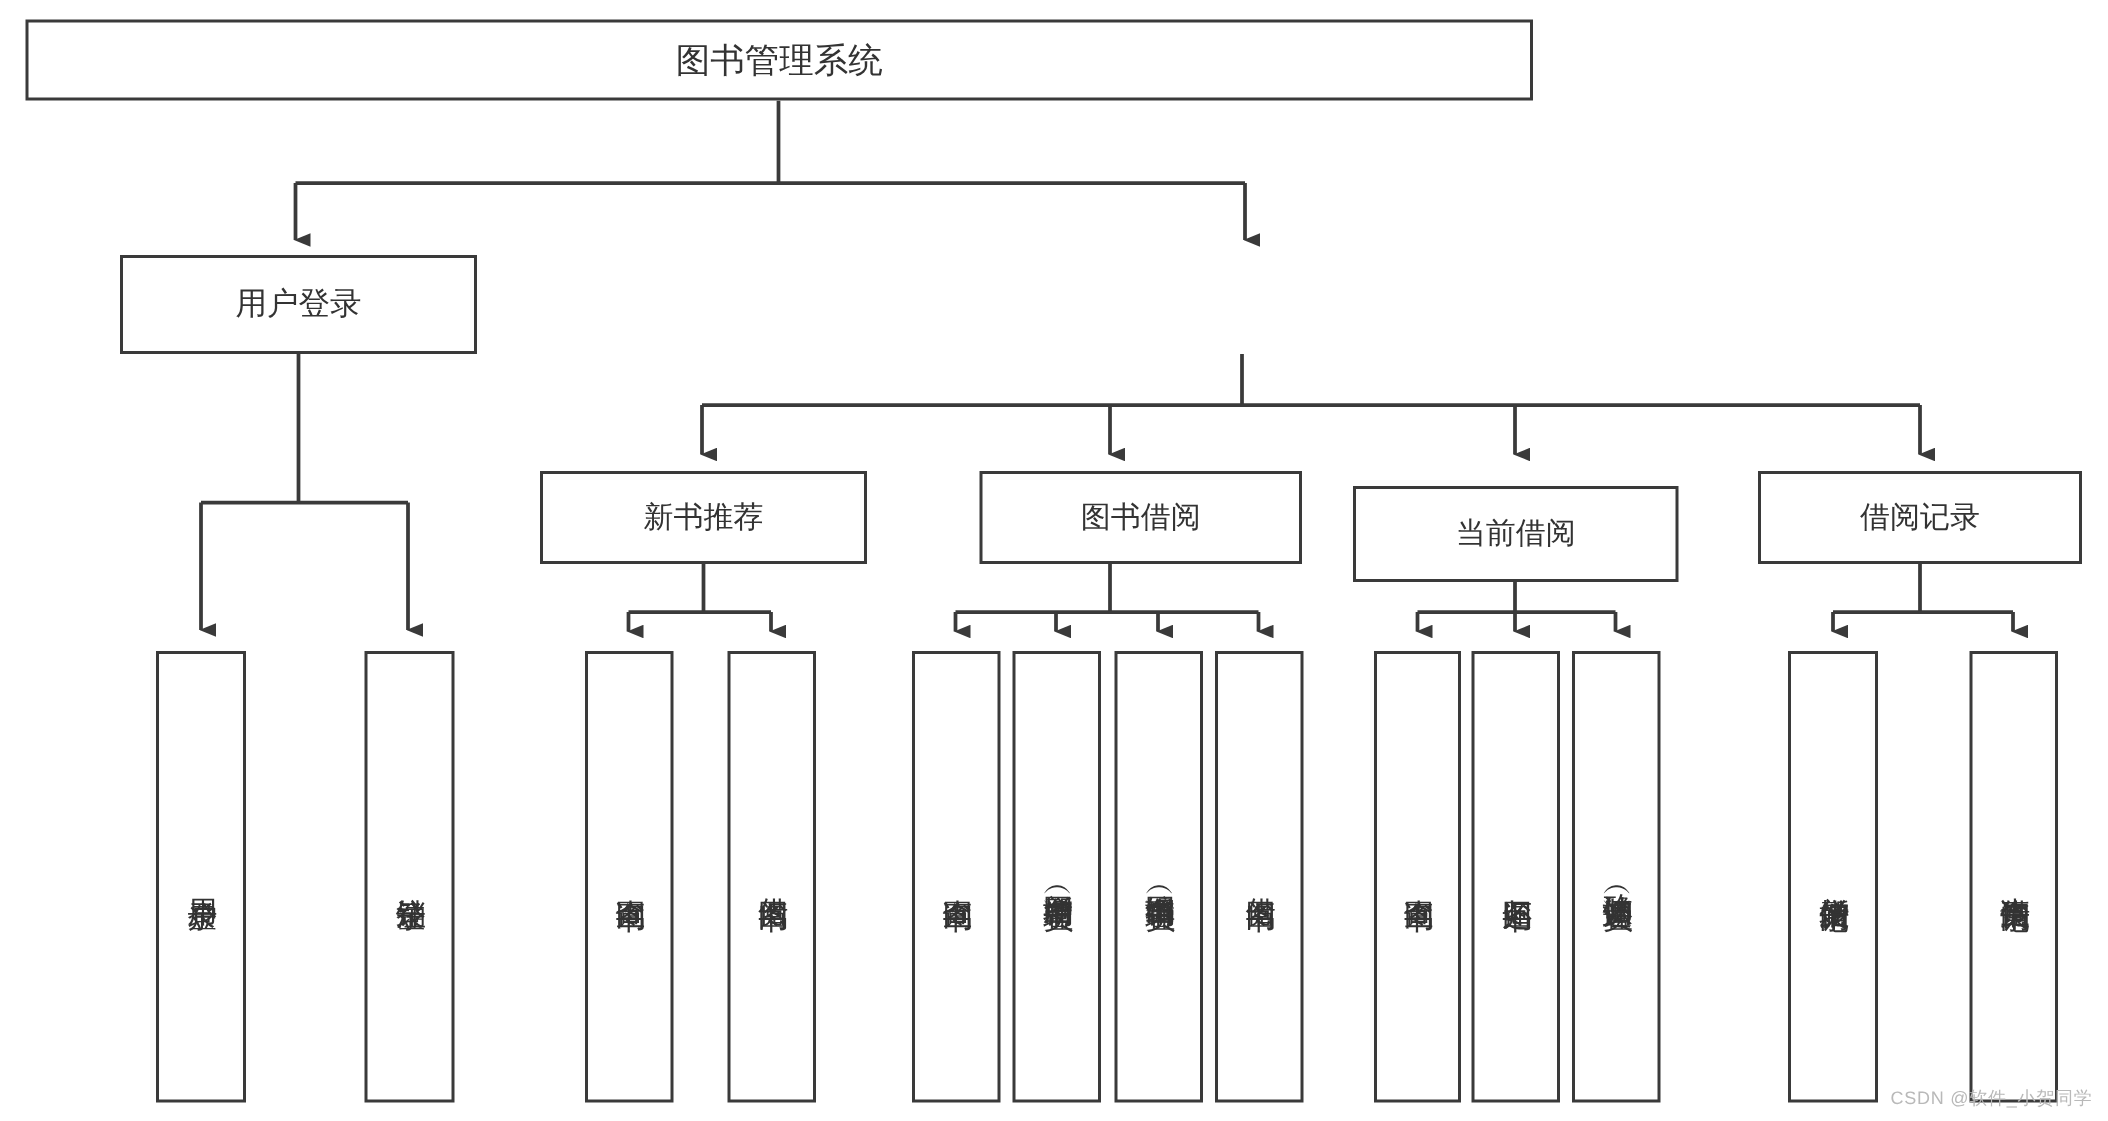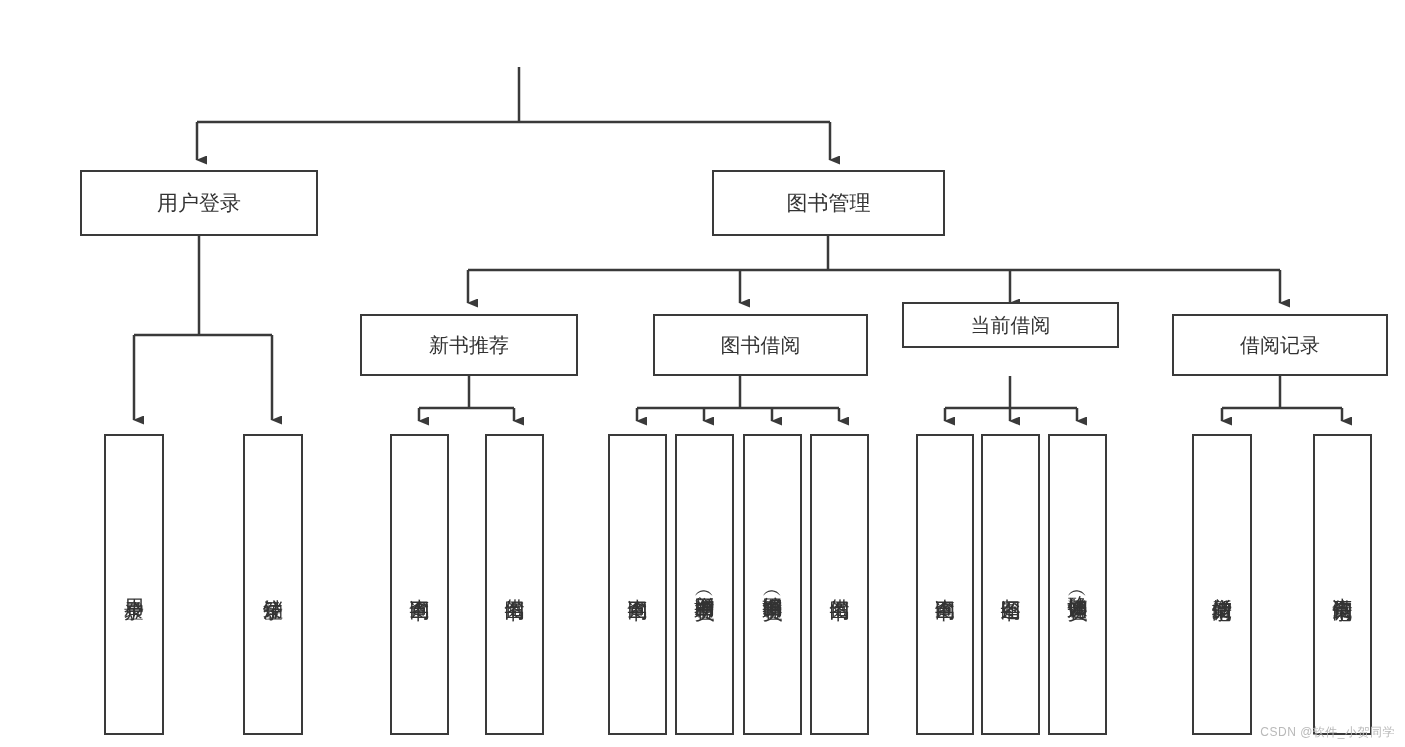--- a/index.html
+++ b/index.html
@@ -119,35 +119,35 @@
       <path d="M1010,408 L1010,421" marker-end="url(#arrow)"></path>
       <path d="M1077,408 L1077,421" marker-end="url(#arrow)"></path>
 
       <path d="M1280,376 L1280,408"></path>
       <path d="M1222,408 L1342,408"></path>
       <path d="M1222,408 L1222,421" marker-end="url(#arrow)"></path>
       <path d="M1342,408 L1342,421" marker-end="url(#arrow)"></path>
     </g>
   </svg>
 
+  <div class="node root" style="left:17px; top:13px; width:1005px; height:54px;">
+    <span>图书管理系统</span>
+  </div>
 
   <div class="node lvl2" style="left:80px; top:170px; width:238px; height:66px;">
     <span>用户登录</span>
-  </div>
-  <div class="node lvl2" style="left:712px; top:170px; width:233px; height:66px;">
-    <span>图书管理</span>
   </div>
 
   <div class="node lvl3" style="left:360px; top:314px; width:218px; height:62px;">
     <span>新书推荐</span>
   </div>
   <div class="node lvl3" style="left:633px; top:314px; width:215px; height:62px;margin-left:20px;">
     <span>图书借阅</span>
   </div>
-  <div class="node lvl3" style="left:902px; top:302px; width:217px; height:46px;">
+  <div class="node lvl3" style="left:902px; top:324px; width:217px; height:64px;">
     <span>当前借阅</span>
   </div>
   <div class="node lvl3" style="left:1172px; top:314px; width:216px; height:62px;">
     <span>借阅记录</span>
   </div>
 
   <div class="node leaf" style="left:104px; top:434px; width:60px; height:301px;">
     <span class="leaf-text">用户登录</span>
   </div>
   <div class="node leaf" style="left:243px; top:434px; width:60px; height:301px;">

